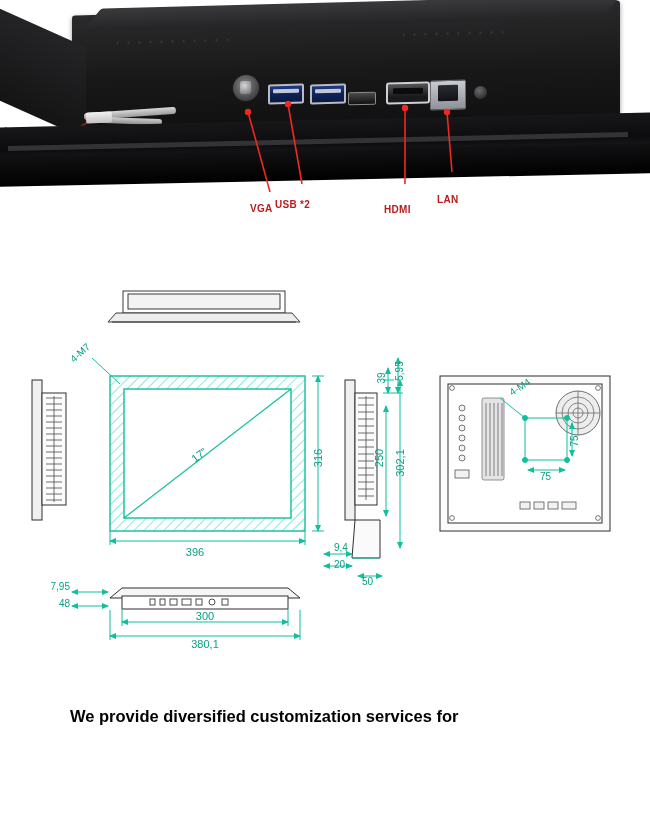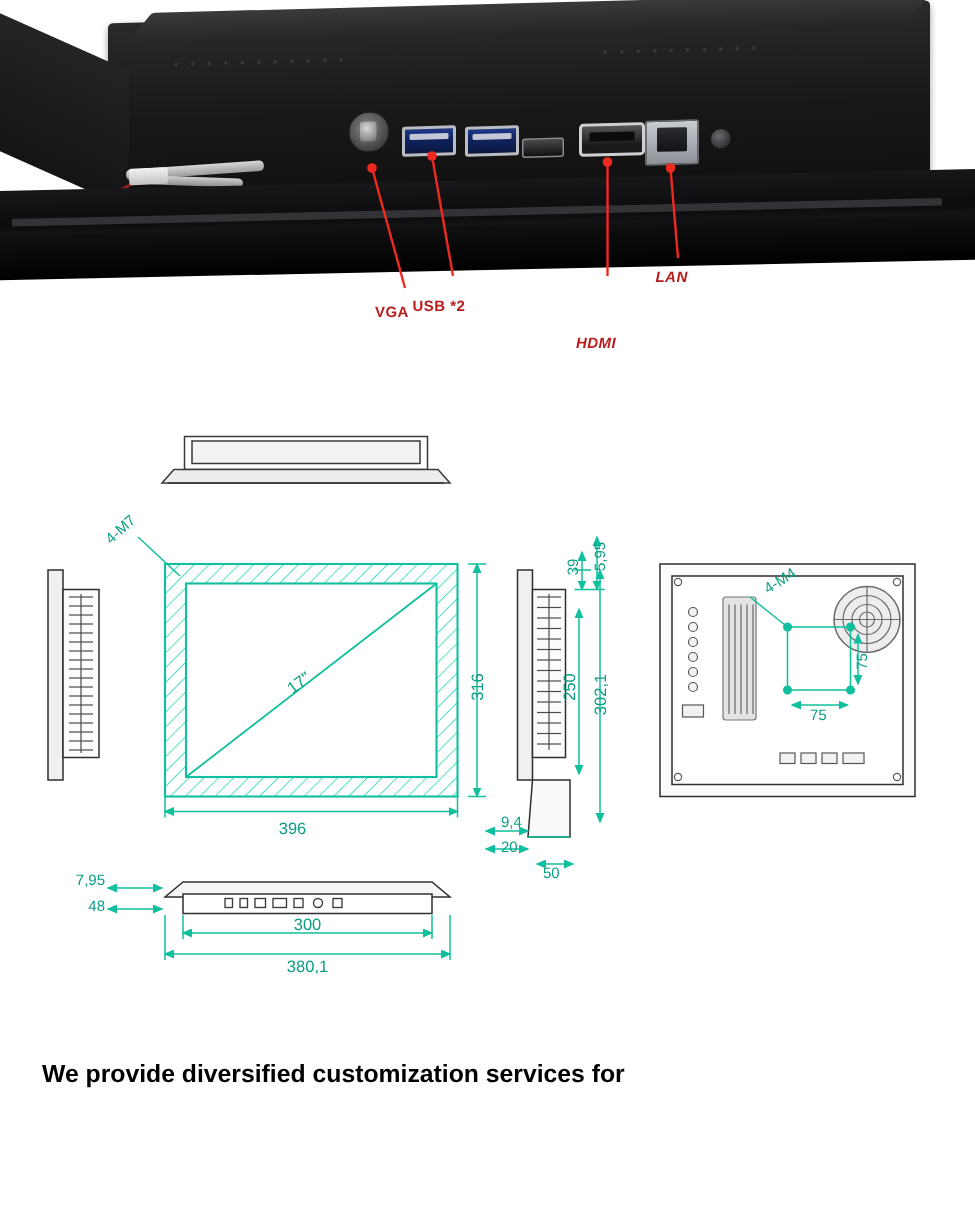--- a/index.html
+++ b/index.html
@@ -224,21 +224,21 @@
     width: 650px;
     height: 420px;
   }
 
   
   #caption {
     position: absolute;
     left: 0;
     top: 690px;
     width: 650px;
-    padding: 0 28px;
+    padding: 0 70px;
     box-sizing: border-box;
     color: #000;
     font-size: 16.5px;
     font-weight: bold;
     line-height: 52px;
   }
   #caption .line2 { display: block; }
 </style>
 </head>
 <body>
@@ -276,22 +276,22 @@
     <line x1="405" y1="108" x2="405" y2="184" stroke="#ee2a20" stroke-width="1.6"></line>
     <line x1="447" y1="112" x2="452" y2="172" stroke="#ee2a20" stroke-width="1.6"></line>
     <circle cx="248" cy="112" r="3.2" fill="#ee2a20"></circle>
     <circle cx="288" cy="104" r="3.2" fill="#ee2a20"></circle>
     <circle cx="405" cy="108" r="3.2" fill="#ee2a20"></circle>
     <circle cx="447" cy="112" r="3.2" fill="#ee2a20"></circle>
   </svg>
 
   <div class="callout-label" style="left:250px; top:203px;">VGA</div>
   <div class="callout-label" style="left:275px; top:199px;">USB *2</div>
-  <div class="callout-label" style="left:384px; top:224px;font-style:italic;">HDMI</div>
-  <div class="callout-label" style="left:437px; top:180px;font-style:italic;">LAN</div>
+  <div class="callout-label" style="left:384px; top:204px;">HDMI</div>
+  <div class="callout-label" style="left:437px; top:194px;">LAN</div>
 </div>
 
 <div id="drawings">
   <svg width="650" height="420" viewBox="0 0 650 420">
     <defs>
       <pattern id="hatch" width="7" height="7" patternTransform="rotate(45)" patternUnits="userSpaceOnUse">
         <line x1="0" y1="0" x2="0" y2="7" stroke="#19d8b3" stroke-width="1"></line>
       </pattern>
       <marker id="arrS" markerWidth="7" markerHeight="7" refX="6" refY="3" orient="auto">
         <path d="M0,0 L7,3 L0,6 z" fill="#0fbf9d"></path>

